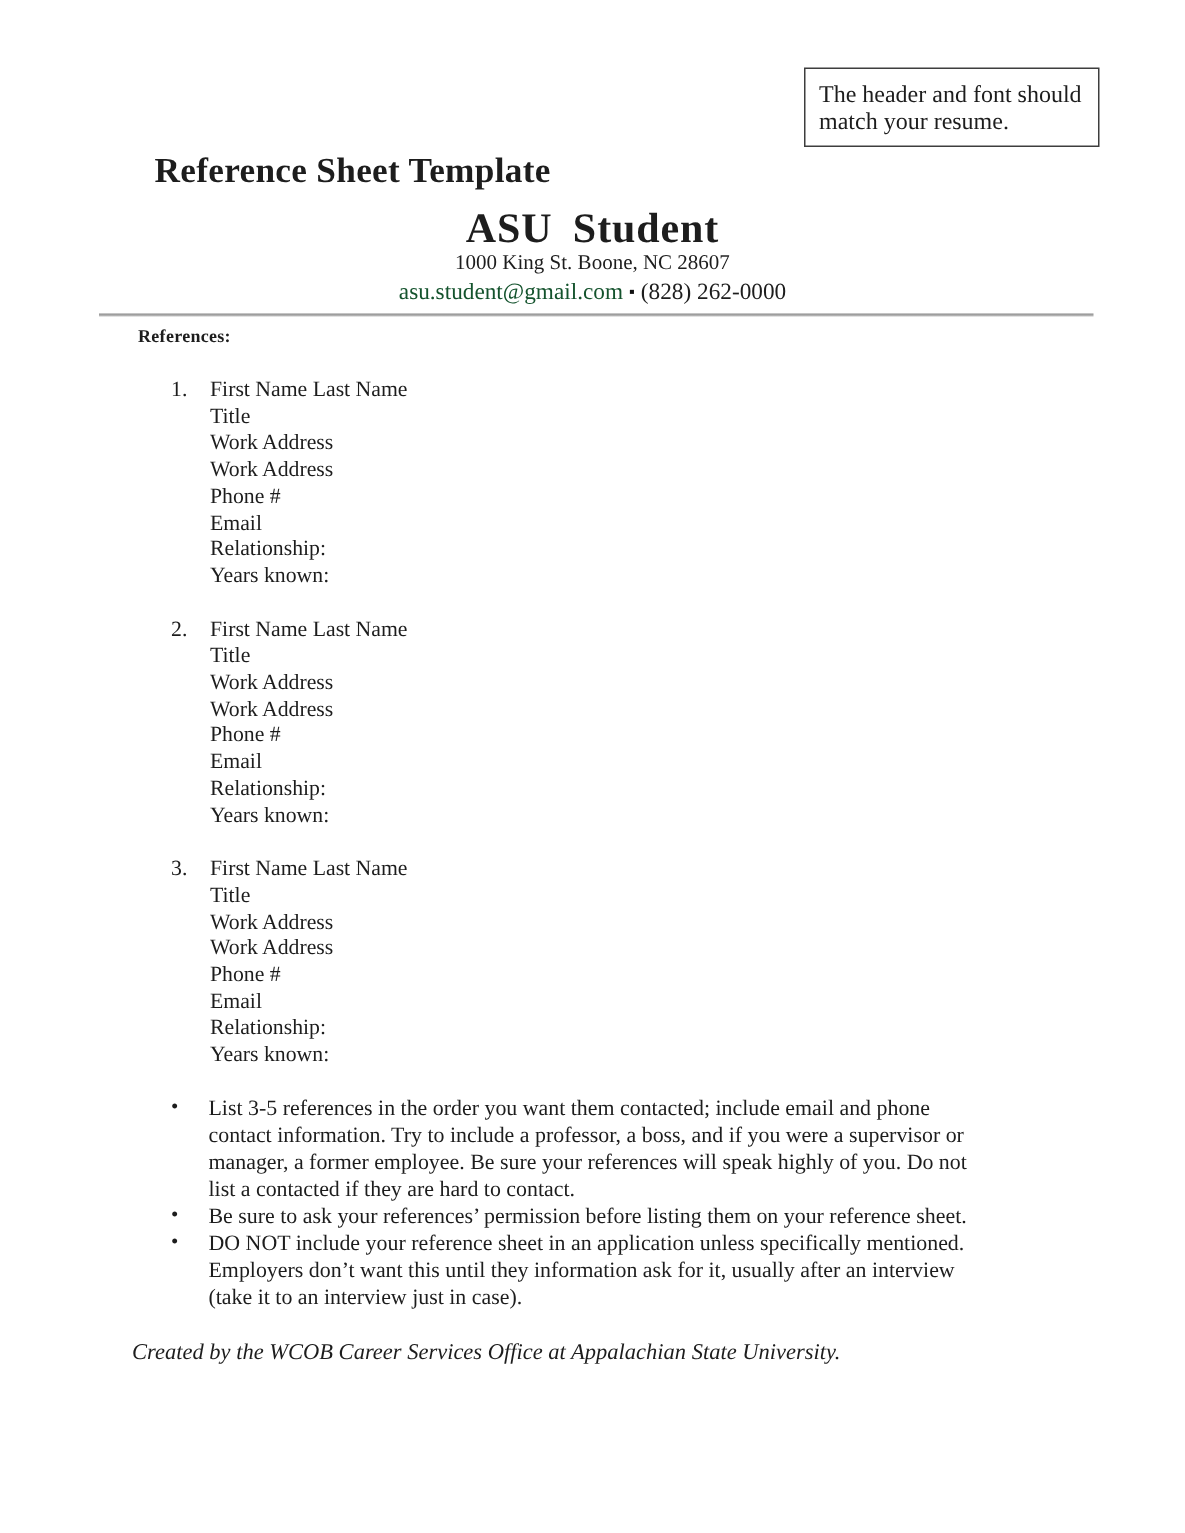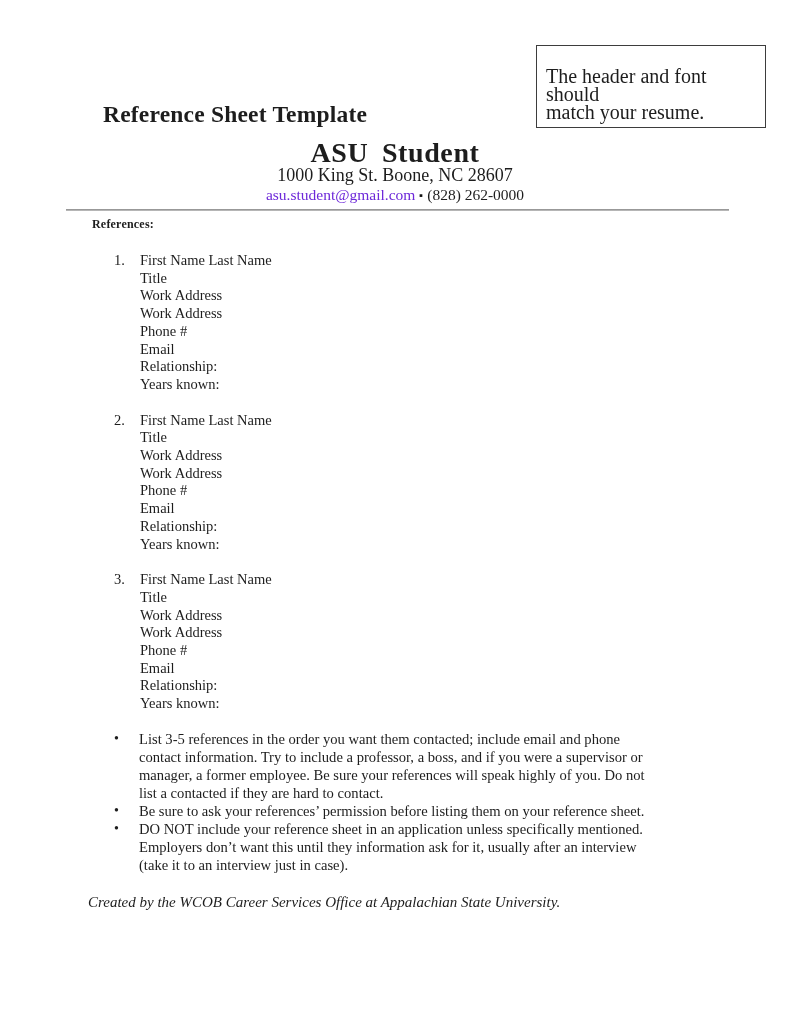--- a/index.html
+++ b/index.html
@@ -8,43 +8,43 @@
     background: #ffffff;
     font-family: "Liberation Serif", serif;
     color: #1d1d1d;
     position: relative;
     overflow: hidden;
   }
   .page { position: absolute; inset: 0; }
 
   .note-box {
     position: absolute; left: 536px; top: 45px;
-    width: 230px; box-sizing: border-box;
+    width: 197px; box-sizing: border-box;
     border: 1.5px solid #3d3d3d;
-    padding: 21px 8px 6px 9px;
-    font-size: 20px; line-height: 18px;
+    padding: 9px 8px 6px 9px;
+    font-size: 16px; line-height: 18px;
   }
 
   .doc-title {
     position: absolute; left: 92px; top: 88px; margin: 11px;
     font-size: 23.5px; font-weight: bold; letter-spacing: 0.2px;
     line-height: 30px;
   }
 
   .header-center {
     position: absolute; left: 0; right: 0; top: 139px;
     text-align: center;
   }
   .person-name {
     font-size: 28px; font-weight: bold;
     word-spacing: 6px; letter-spacing: 0.6px; line-height: 27px;
   }
-  .person-address { font-size: 18px; line-height: 19px; }
+  .person-address { font-size: 14px; line-height: 19px; }
   .person-contact { font-size: 15.5px; line-height: 19px; }
-  .email { color: #6d28d9; text-decoration: none; cursor: pointer; }
+  .email { color: #14532d; text-decoration: none; cursor: pointer; }
   .sep { font-size: 11px; vertical-align: 1px; margin: 0 4px; color: #111; }
 
   .rule {
     position: absolute; left: 66px; top: 209px; width: 663px; height: 2px;
     background: linear-gradient(to bottom, #8a8a8a, #c4c4c4);
   }
 
   .refs-heading {
     position: absolute; left: 92px; top: 217px;
     font-size: 12px; font-weight: bold; letter-spacing: 0.2px;

